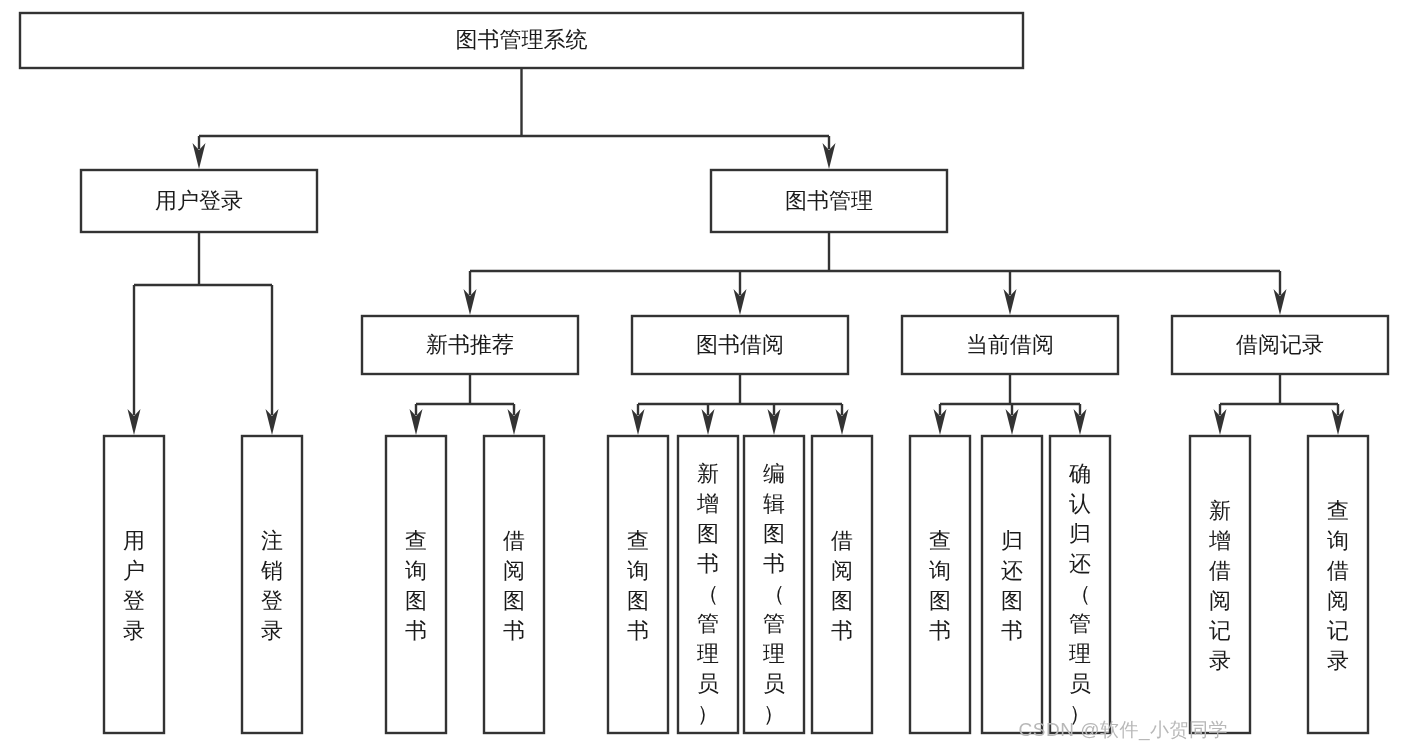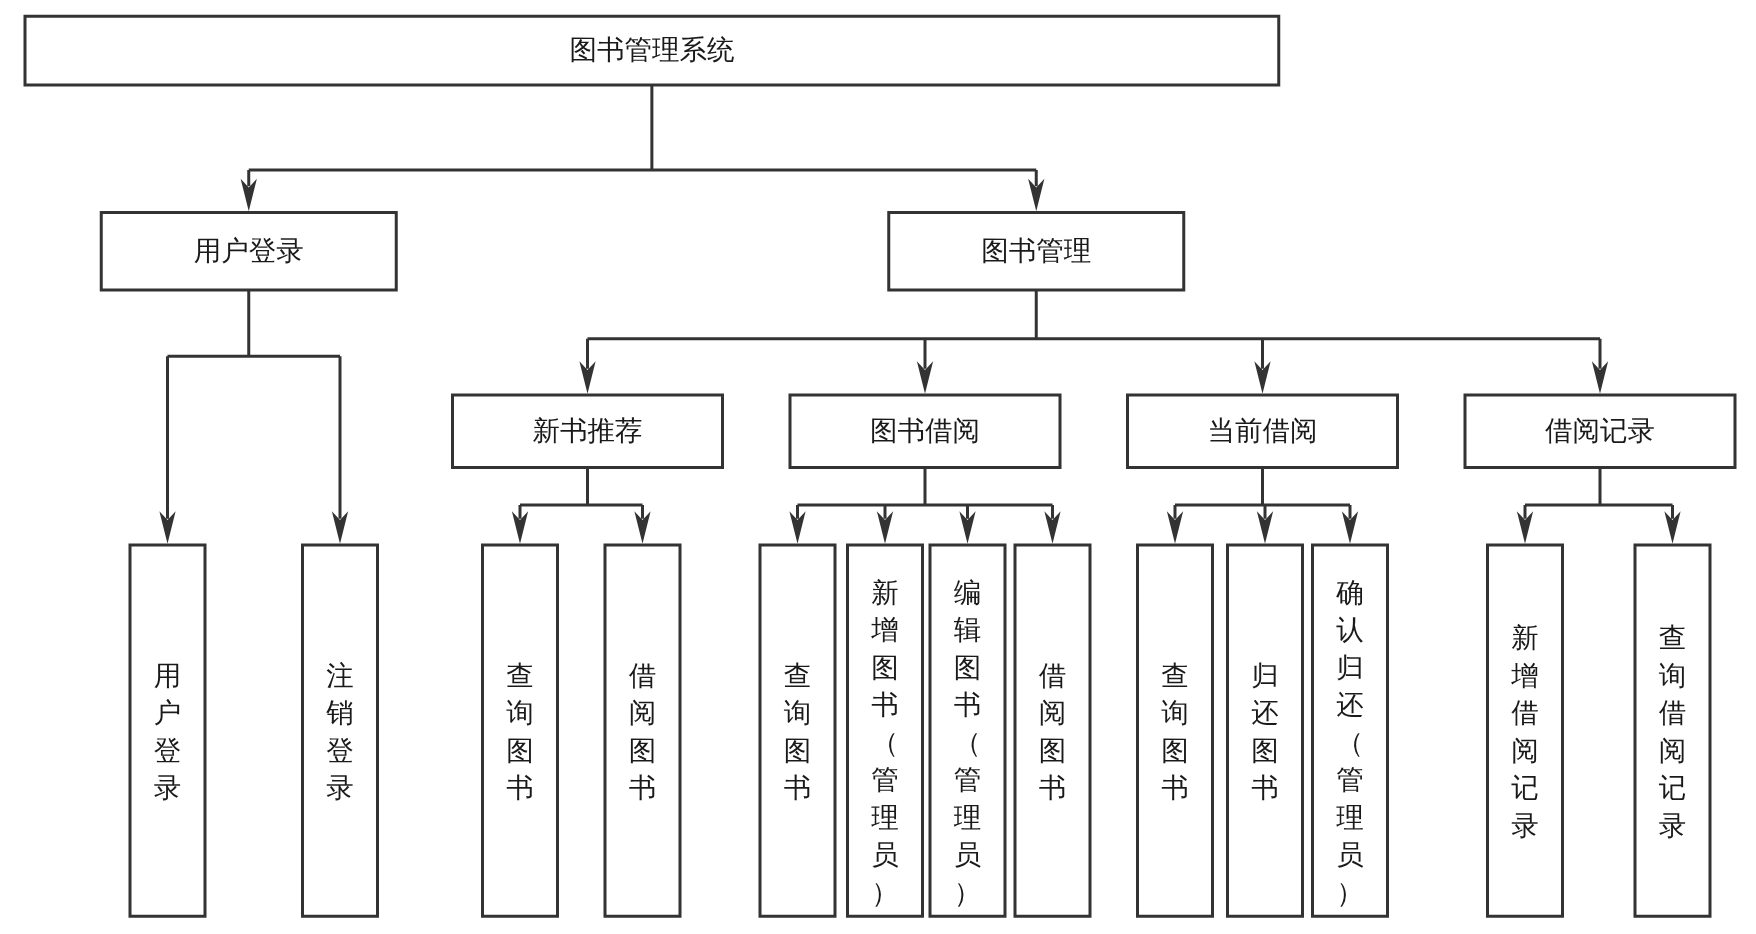--- a/index.html
+++ b/index.html
@@ -215,13 +215,14 @@
         <g>
           <rect class="node-box" x="1190" y="436" width="60" height="297"></rect>
           <text class="node-label-v" x="1220" y="517.9"><tspan x="1220" dy="0">新</tspan><tspan x="1220" dy="30">增</tspan><tspan x="1220" dy="30">借</tspan><tspan x="1220" dy="30">阅</tspan><tspan x="1220" dy="30">记</tspan><tspan x="1220" dy="30">录</tspan></text>
         </g>
         <g>
           <rect class="node-box" x="1308" y="436" width="60" height="297"></rect>
           <text class="node-label-v" x="1338" y="517.9"><tspan x="1338" dy="0">查</tspan><tspan x="1338" dy="30">询</tspan><tspan x="1338" dy="30">借</tspan><tspan x="1338" dy="30">阅</tspan><tspan x="1338" dy="30">记</tspan><tspan x="1338" dy="30">录</tspan></text>
         </g>
       </g>
   </svg>
+  <div class="watermark">CSDN @软件_小贺同学</div>
 </div>
 
 </body></html>

